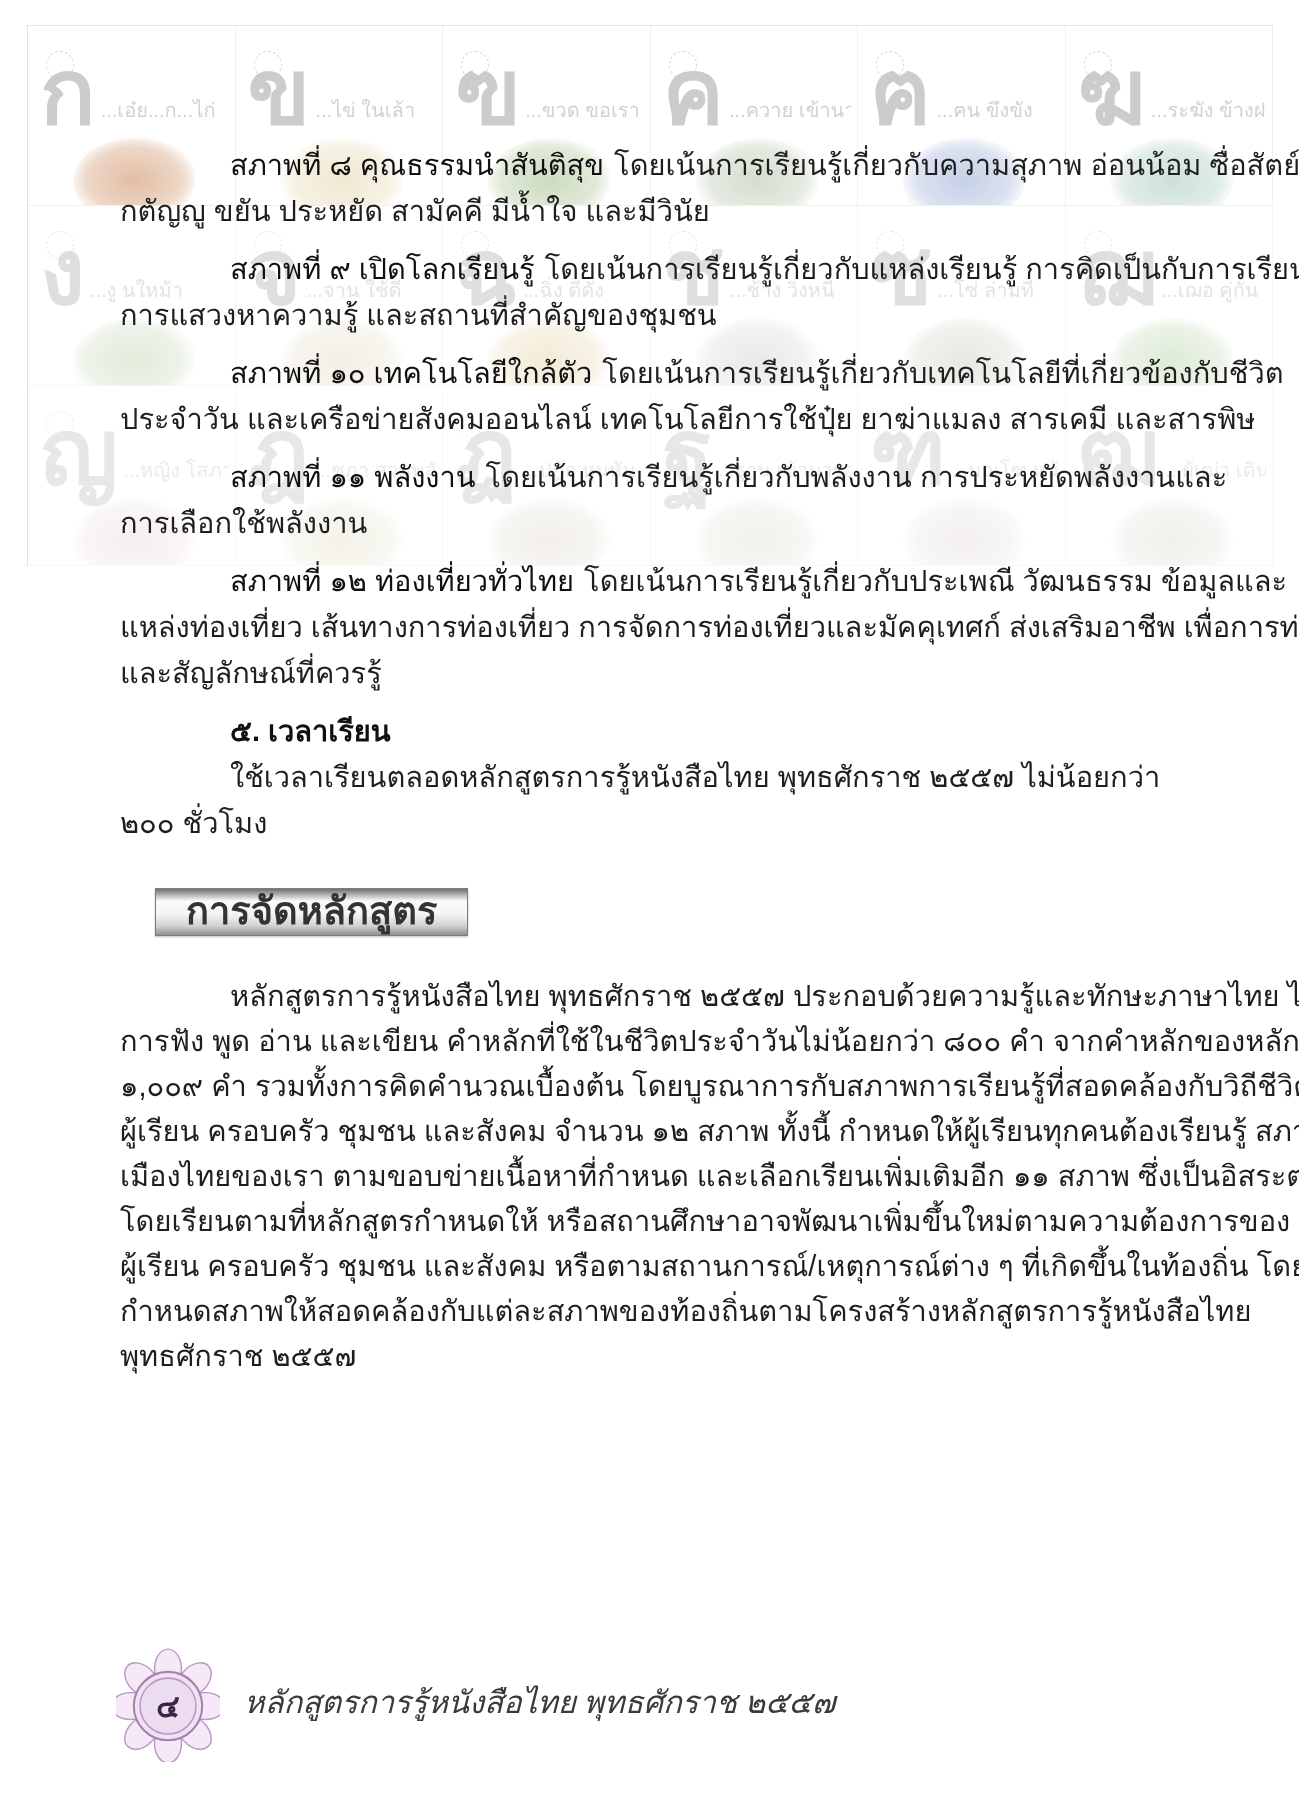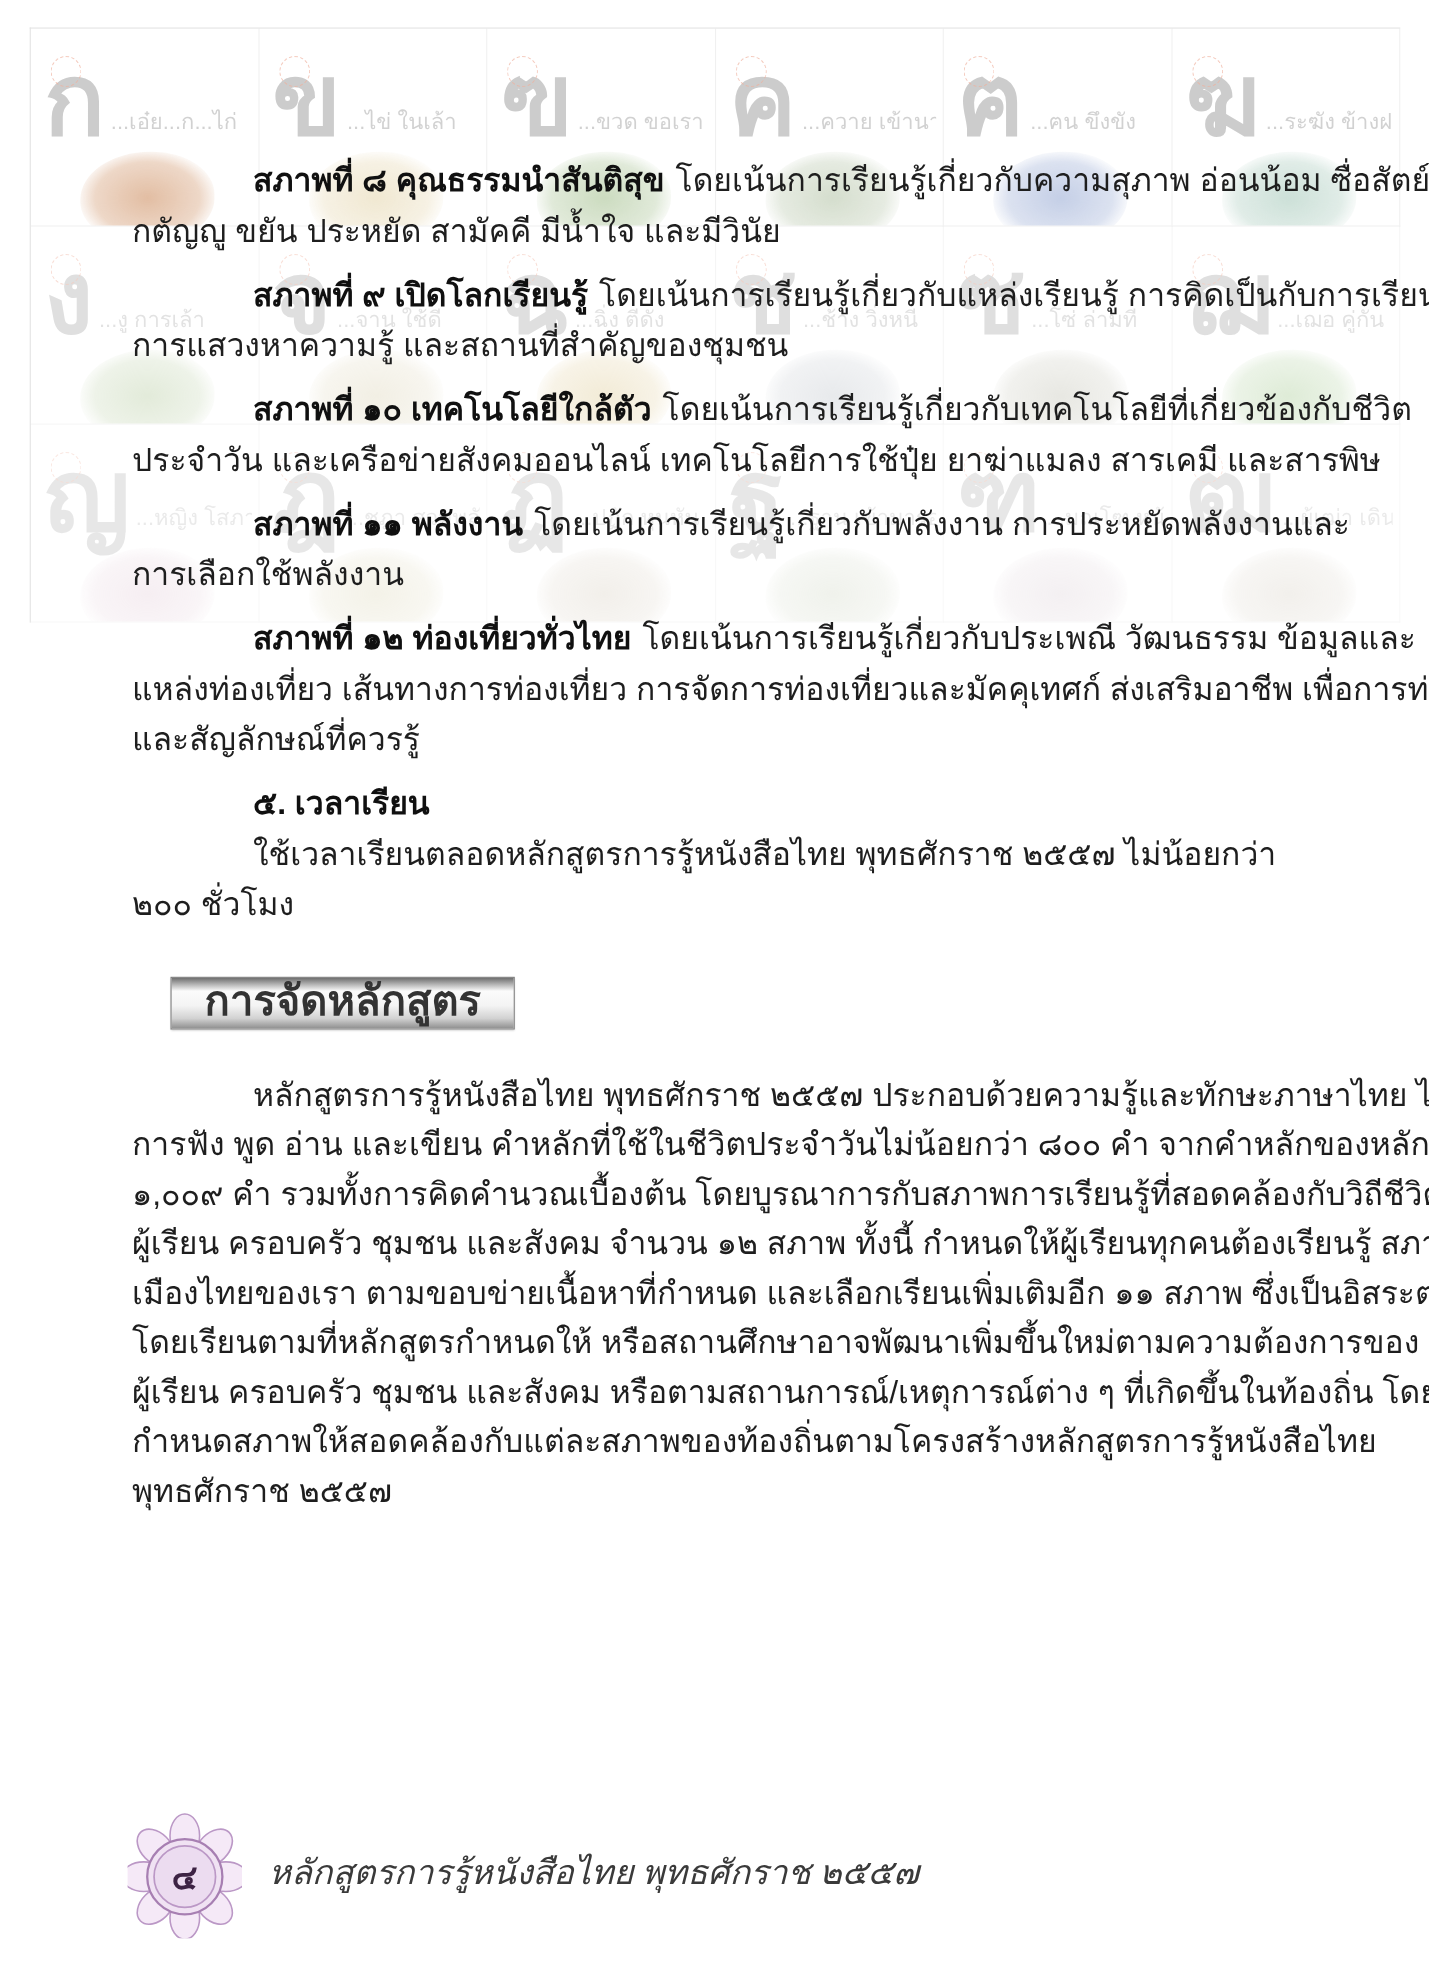--- a/index.html
+++ b/index.html
@@ -46,21 +46,21 @@
     position:absolute;left:0;top:0;width:100%;box-sizing:border-box;
     padding:142px 125px 0 120px;
     color:#1e1e1e;
   }
   .line{
     font-size:29px;line-height:46px;height:46px;
     white-space:nowrap;
   }
   .first{padding-left:110px;}
   .topic{margin-bottom:12px;}
-  .lead{font-weight:bold;color:#101010;margin-right:10px;text-align:right;}
+  .lead{font-weight:normal;color:#101010;margin-right:10px;text-align:right;}
   .heading-line{font-weight:bold;color:#101010;margin-top:2px;}
 
   .section-box{
     display:inline-block;margin:42px 0 0 35px;
     padding:0 30px;height:46px;line-height:44px;
     font-size:38px;font-weight:bold;color:#333333;
     background:linear-gradient(180deg,#6f6f6f 0%,#fbfbfb 26%,#f4f4f4 55%,#d2d2d2 80%,#8f8f8f 100%);
     border:1px solid #7d7d7d;
     box-shadow:0 1px 2px rgba(0,0,0,.25);
   }
@@ -124,21 +124,21 @@
       <div class="wm-cell wm-row0">
         <div class="wm-top">
           <div class="wm-letter">ฆ</div>
           <div class="wm-label">...ระฆัง ข้างฝา</div>
         </div>
         <div class="wm-blob" style="background: radial-gradient(rgb(158, 196, 180) 0%, rgba(158, 196, 180, 0.6) 55%, transparent 76%);"></div>
       </div>
       <div class="wm-cell wm-row1">
         <div class="wm-top">
           <div class="wm-letter">ง</div>
-          <div class="wm-label">...งู การเล้า</div>
+          <div class="wm-label">...งู นใหม้า</div>
         </div>
         <div class="wm-blob" style="background: radial-gradient(rgb(169, 194, 143) 0%, rgba(169, 194, 143, 0.6) 55%, transparent 76%);"></div>
       </div>
       <div class="wm-cell wm-row1">
         <div class="wm-top">
           <div class="wm-letter">จ</div>
           <div class="wm-label">...จาน ใช้ดี</div>
         </div>
         <div class="wm-blob" style="background: radial-gradient(rgb(216, 207, 174) 0%, rgba(216, 207, 174, 0.6) 55%, transparent 76%);"></div>
       </div>

